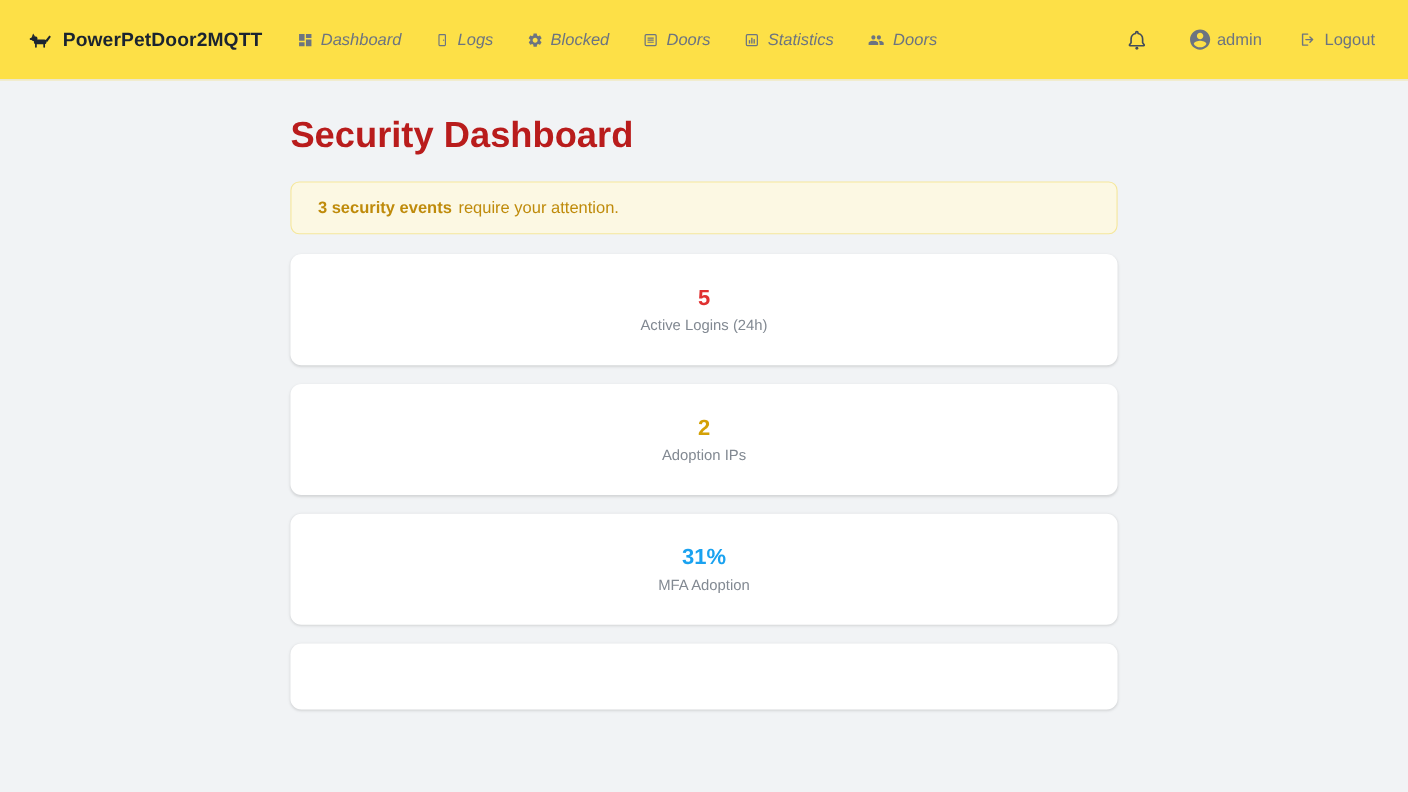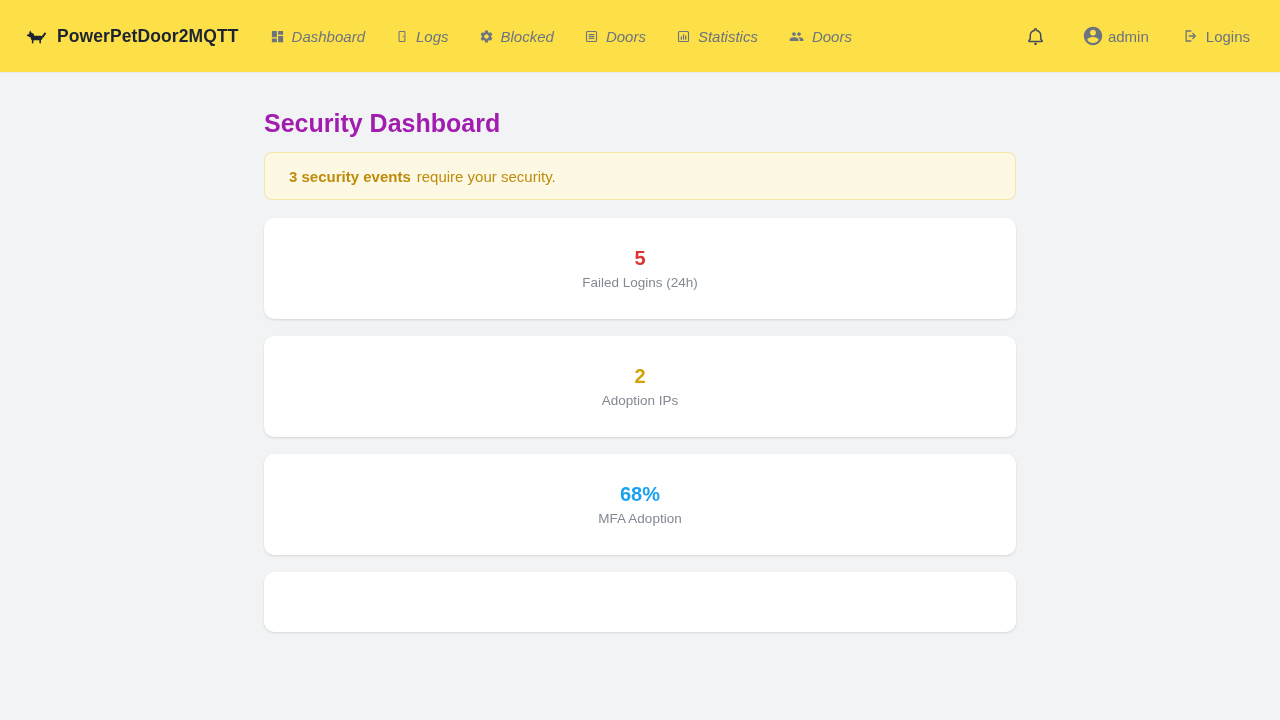--- a/index.html
+++ b/index.html
@@ -87,25 +87,25 @@
     cursor: pointer;
   }
 
   
   .main-content {
     width: 752px;
     margin: 0 auto;
     padding-top: 37px;
   }
   .page-title {
-    font-size: 25px;
+    font-size: 33px;
     font-weight: 700;
-    color: #a21caf;
+    color: #b91c1c;
     line-height: 26px;
-    margin-bottom: 16px;
+    margin-bottom: 29px;
   }
   .alert-banner {
     height: 48px;
     border: 1px solid #f5e79b;
     background: #fcf8e3;
     border-radius: 8px;
     display: flex;
     align-items: center;
     gap: 6px;
     padding: 16px 24px;
@@ -240,43 +240,43 @@
       </span>
       <span class="username">admin</span>
     </div>
     <a class="logout-link">
       <span class="icon">
         <svg width="17" height="16" viewBox="0 0 24 24">
           <path d="M12.5 4.5H5.5v15h7" fill="none" stroke="#6c7480" stroke-width="1.9" stroke-linecap="round" stroke-linejoin="round"></path>
           <path d="M15.5 8.3l3.7 3.7-3.7 3.7M19 12h-9" fill="none" stroke="#6c7480" stroke-width="1.9" stroke-linecap="round" stroke-linejoin="round"></path>
         </svg>
       </span>
-      <span>Logins</span>
+      <span>Logout</span>
     </a>
   </div>
 </header>
 
 <main class="main-content">
   <h1 class="page-title">Security Dashboard</h1>
 
   <div class="alert-banner" style="color: rgb(191, 139, 11); background-color: rgb(252, 248, 227); border-color: rgb(245, 231, 155);">
     <strong>3 security events</strong>
-    <span>require your security.</span>
+    <span>require your attention.</span>
   </div>
 
   <div class="stat-card">
     <div class="stat-value" style="color: rgb(224, 49, 49);">5</div>
-    <div class="stat-label">Failed Logins (24h)</div>
+    <div class="stat-label">Active Logins (24h)</div>
   </div>
 
   <div class="stat-card">
     <div class="stat-value" style="color: rgb(212, 161, 6);">2</div>
     <div class="stat-label">Adoption IPs</div>
   </div>
 
 
   <div class="stat-card">
-    <div class="stat-value" style="color: rgb(26, 162, 240);">68%</div>
+    <div class="stat-value" style="color: rgb(26, 162, 240);">31%</div>
     <div class="stat-label">MFA Adoption</div>
   </div>
 
   <div class="stat-card partial"></div>
 </main>
 
 </body></html>

